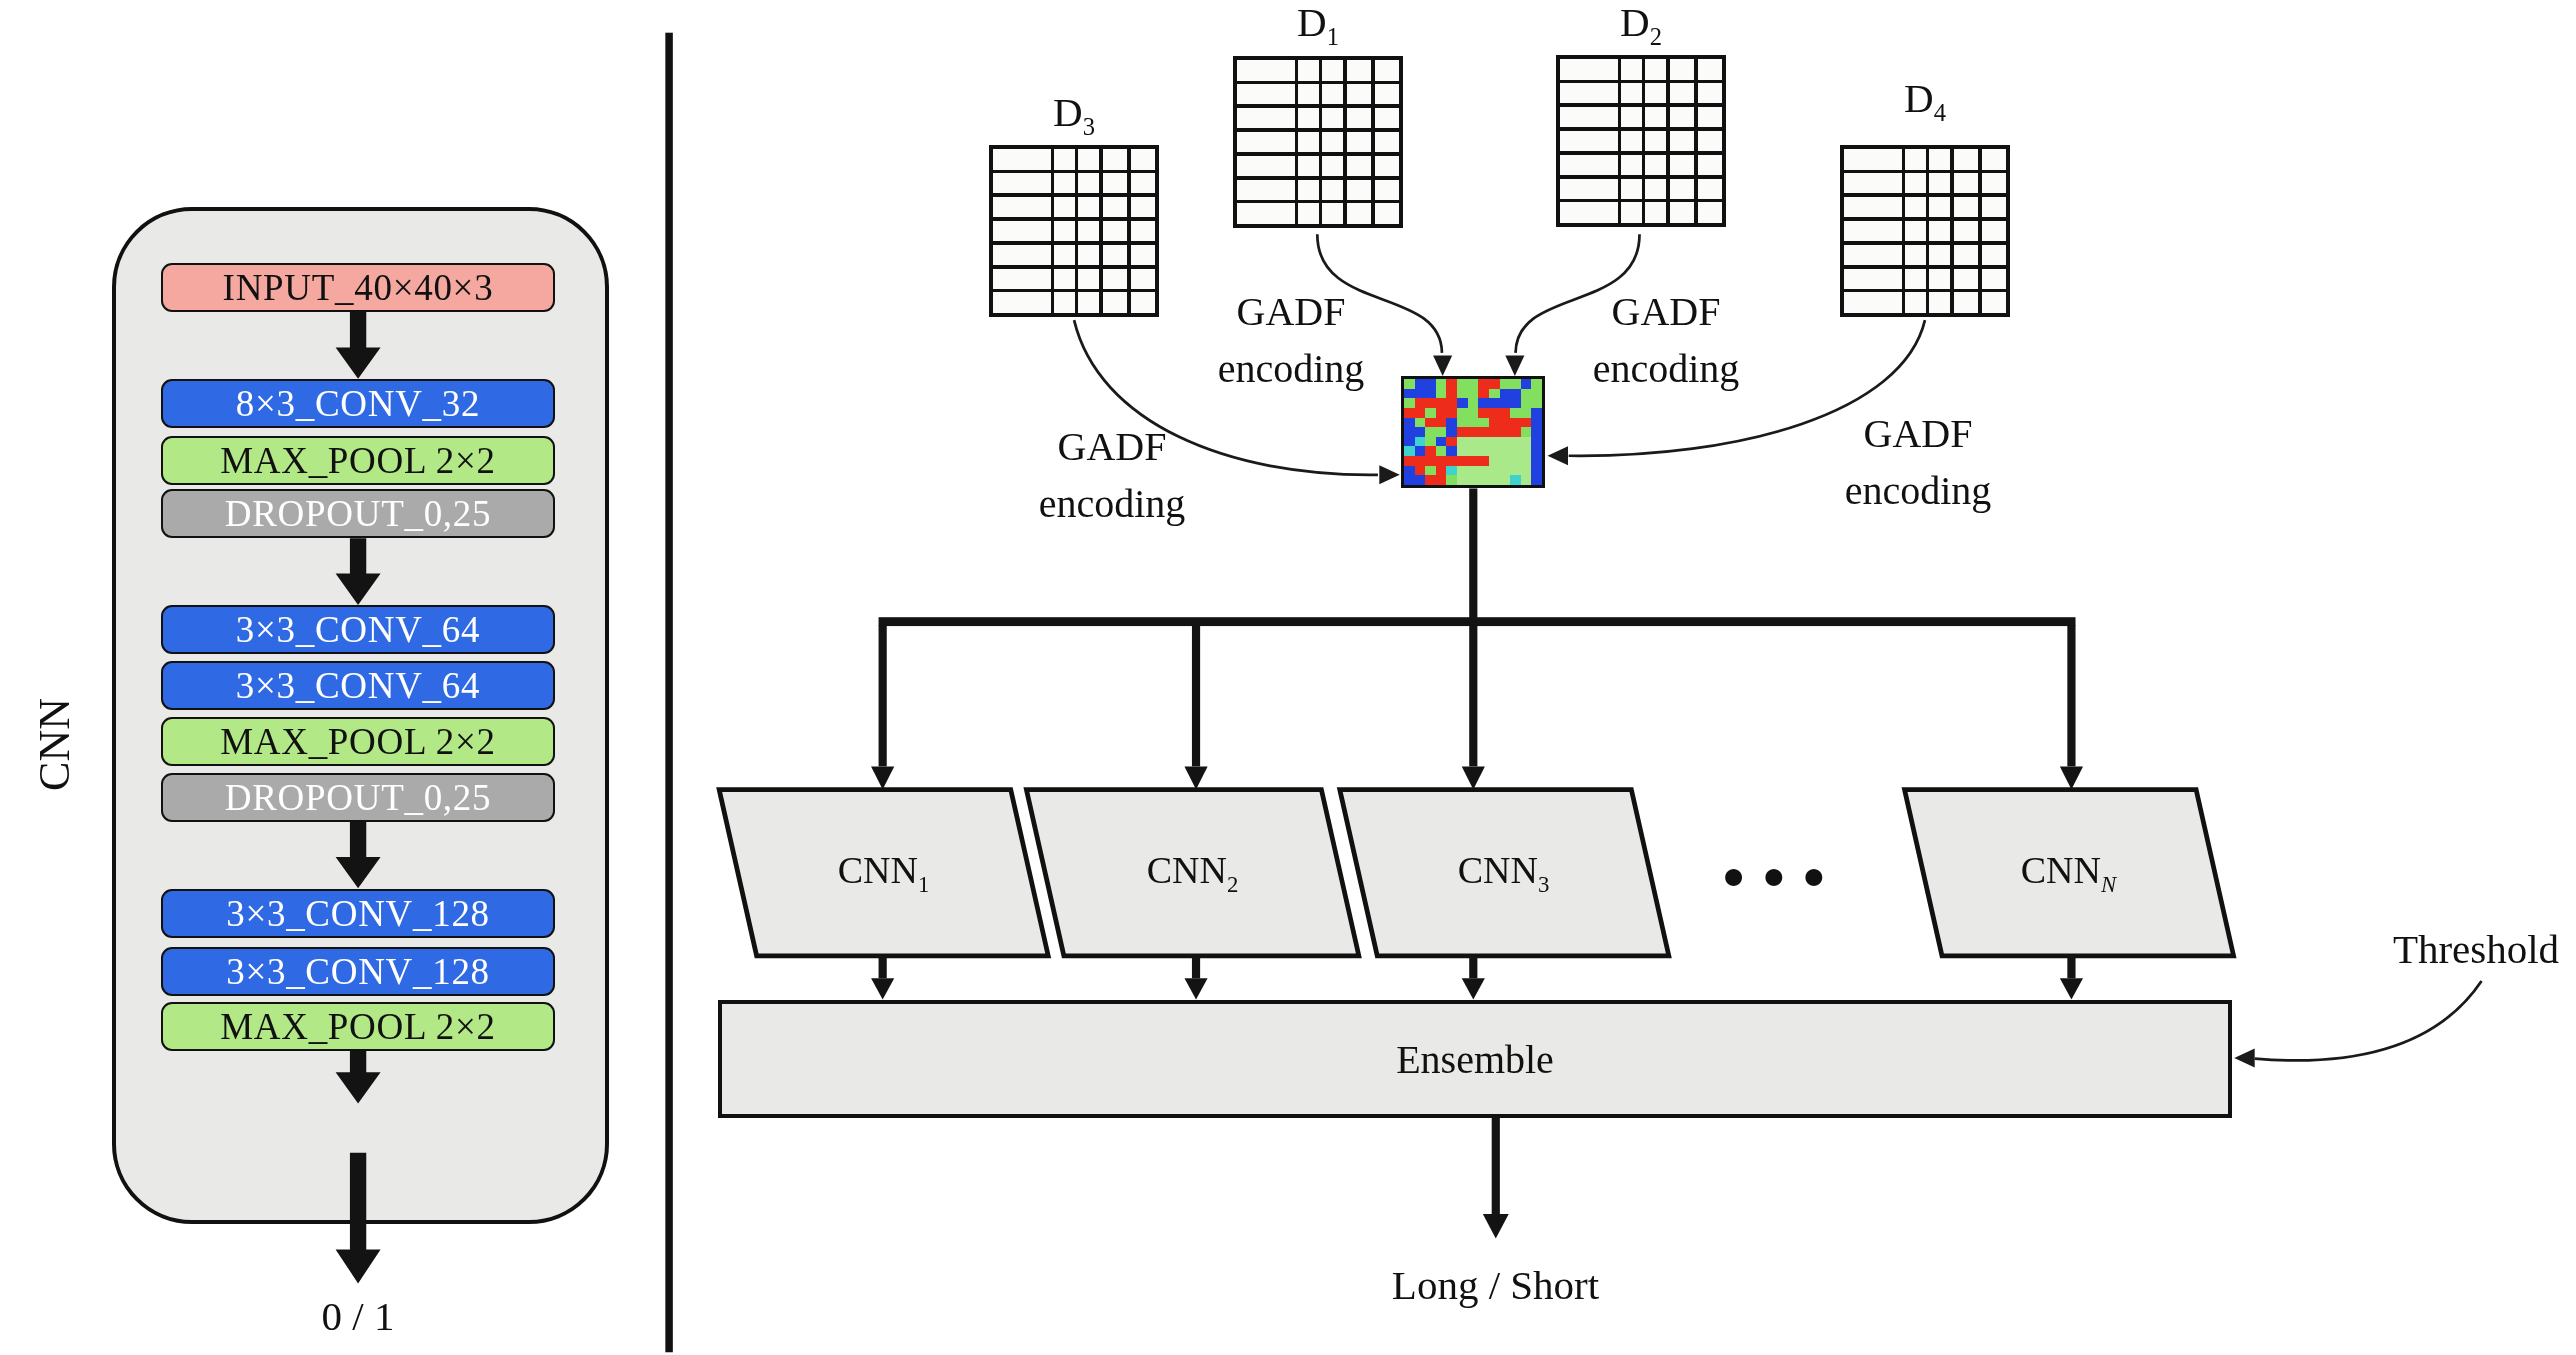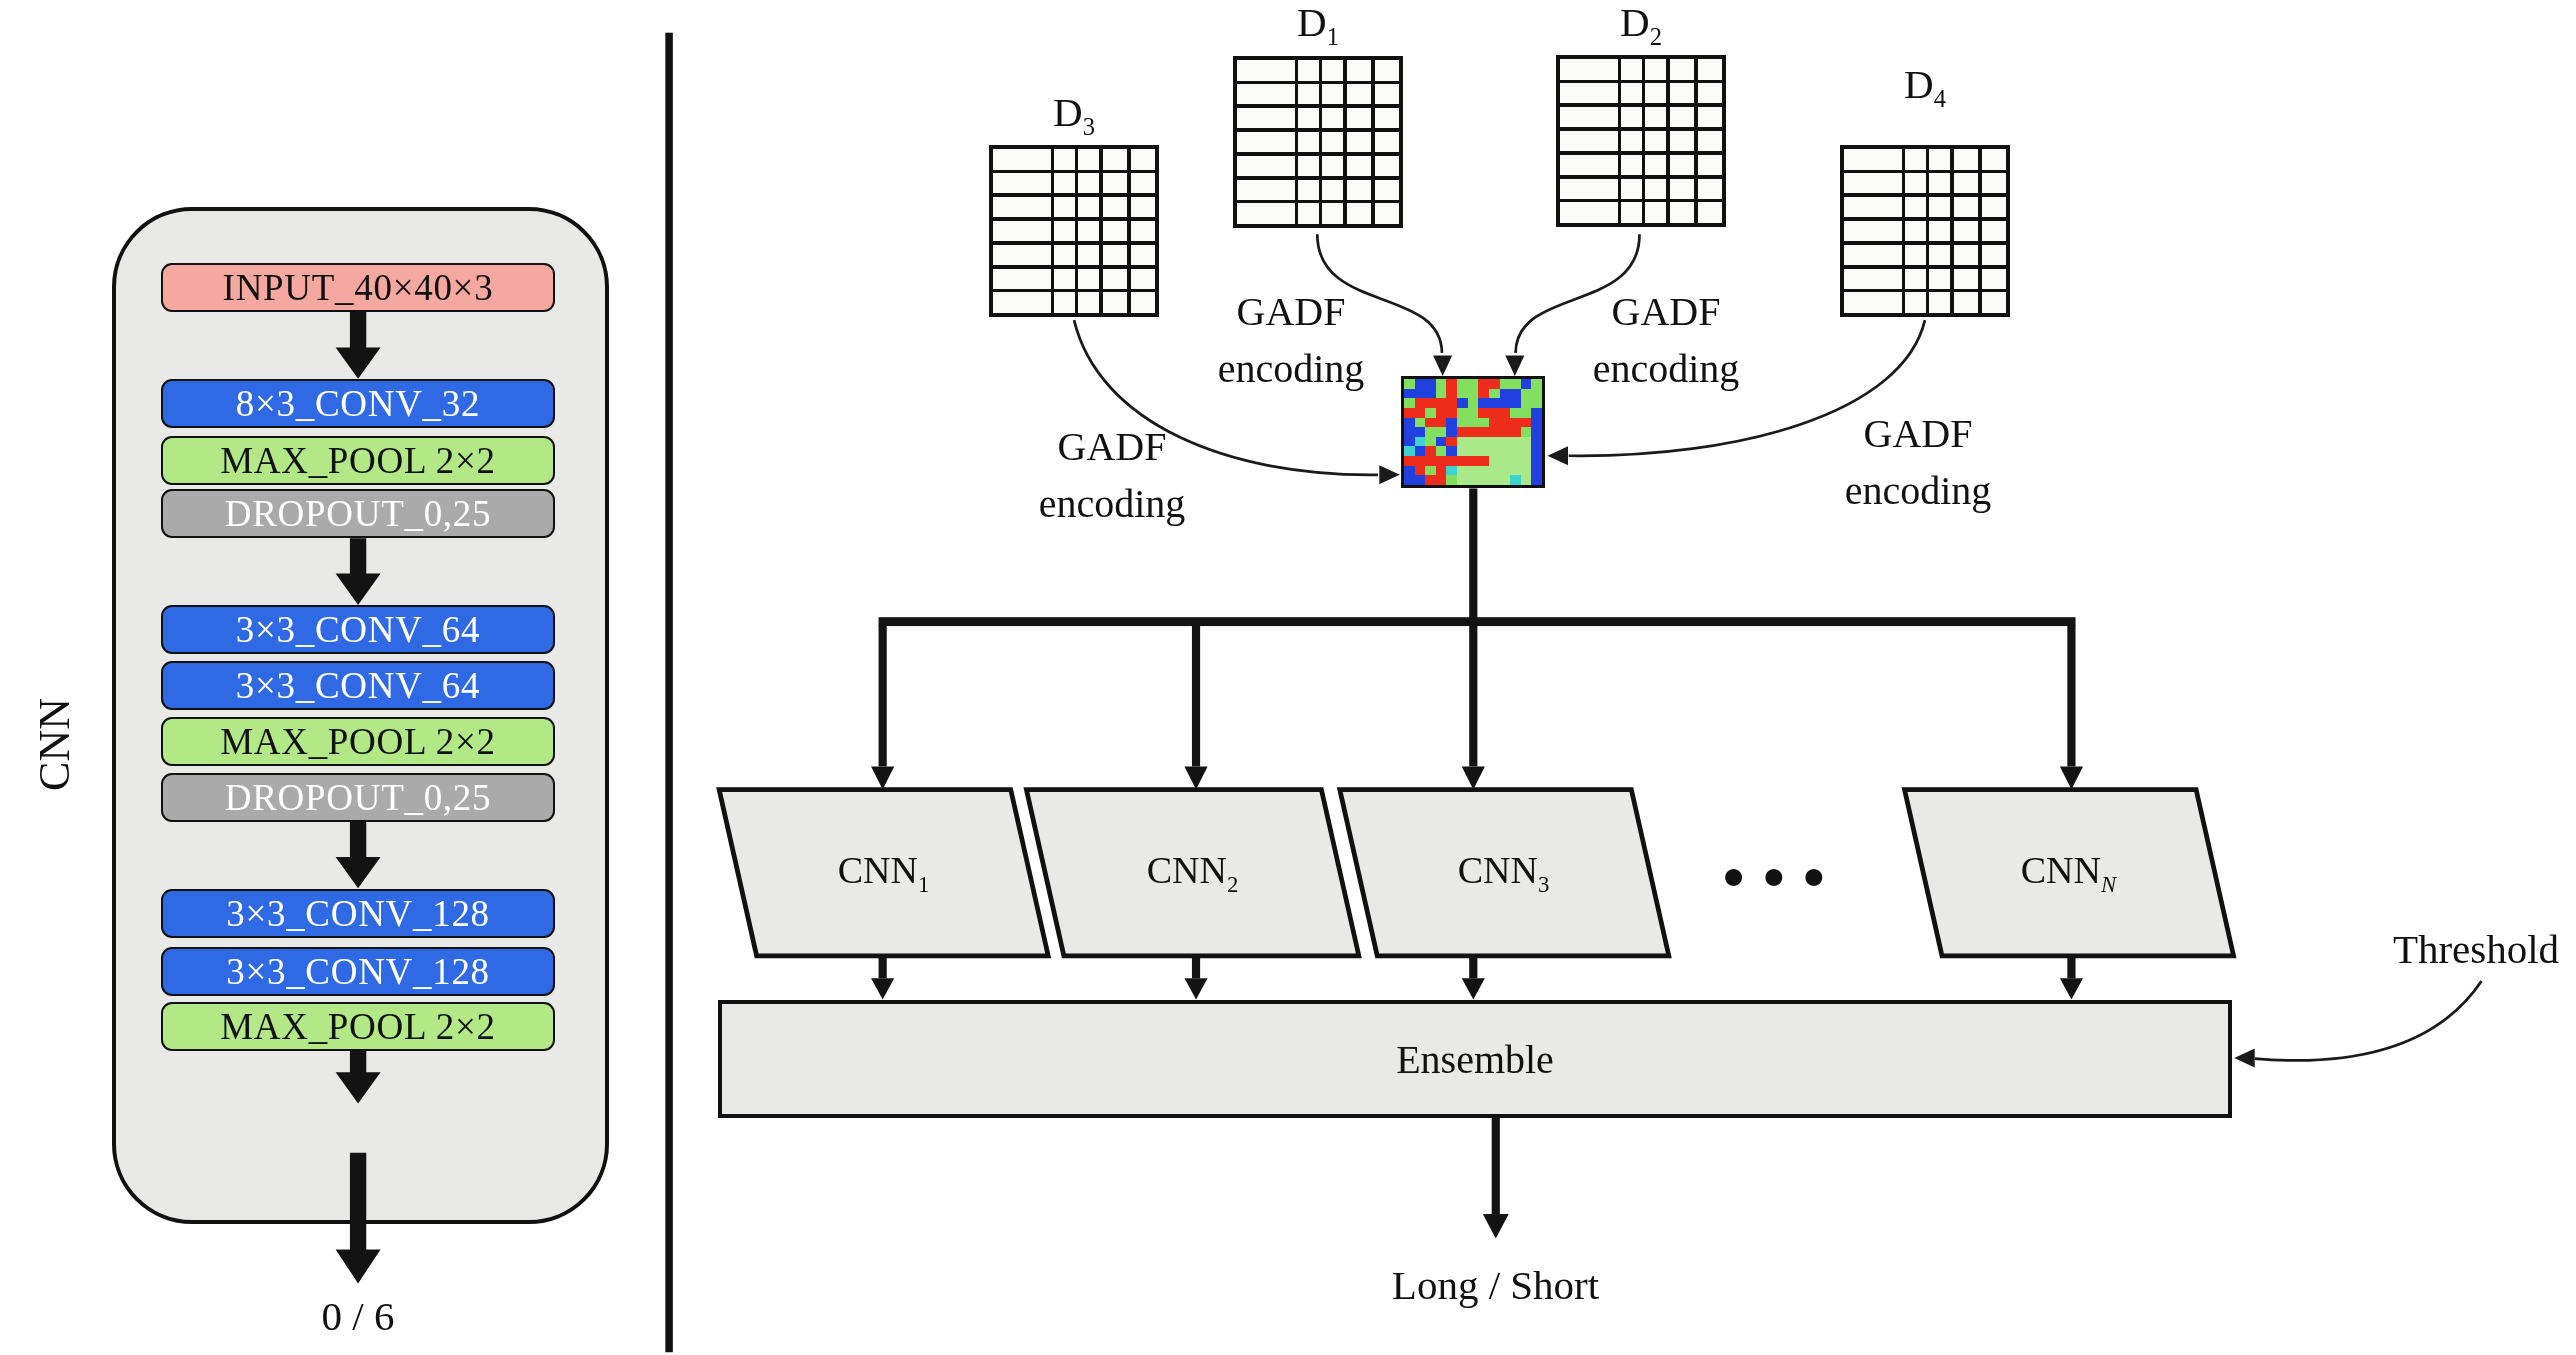--- a/index.html
+++ b/index.html
@@ -137,21 +137,21 @@
       <span>3×3_CONV_128</span>
     </div>
   <div class="layer-box" data-type="conv" style="top: 947px; background: rgb(47, 106, 228);">
       <span>3×3_CONV_128</span>
     </div>
   <div class="layer-box" data-type="pool" style="top: 1002px; background: rgb(178, 232, 134);">
       <span>MAX_POOL 2×2</span>
     </div>
 
   <div class="side-label">CNN</div>
-  <div class="out01">0 / 6</div>
+  <div class="out01">0 / 1</div>
 
   <div class="mlabel" style="left:989px;top:87px"><span>D</span><sub>3</sub></div>
   <div class="mgrid" style="left:989px;top:145px">
       <div></div>
       <div></div>
       <div></div>
       <div></div>
       <div></div>
       <div></div>
       <div></div>
@@ -256,21 +256,21 @@
       <div></div>
       <div></div>
       <div></div>
       <div></div>
       <div></div>
       <div></div>
       <div></div>
       <div></div>
     </div>
 
-  <div class="mlabel" style="left:1840px;top:59px"><span>D</span><sub>4</sub></div>
+  <div class="mlabel" style="left:1840px;top:73px"><span>D</span><sub>4</sub></div>
   <div class="mgrid" style="left:1840px;top:145px">
       <div></div>
       <div></div>
       <div></div>
       <div></div>
       <div></div>
       <div></div>
       <div></div>
       <div></div>
       <div></div>

